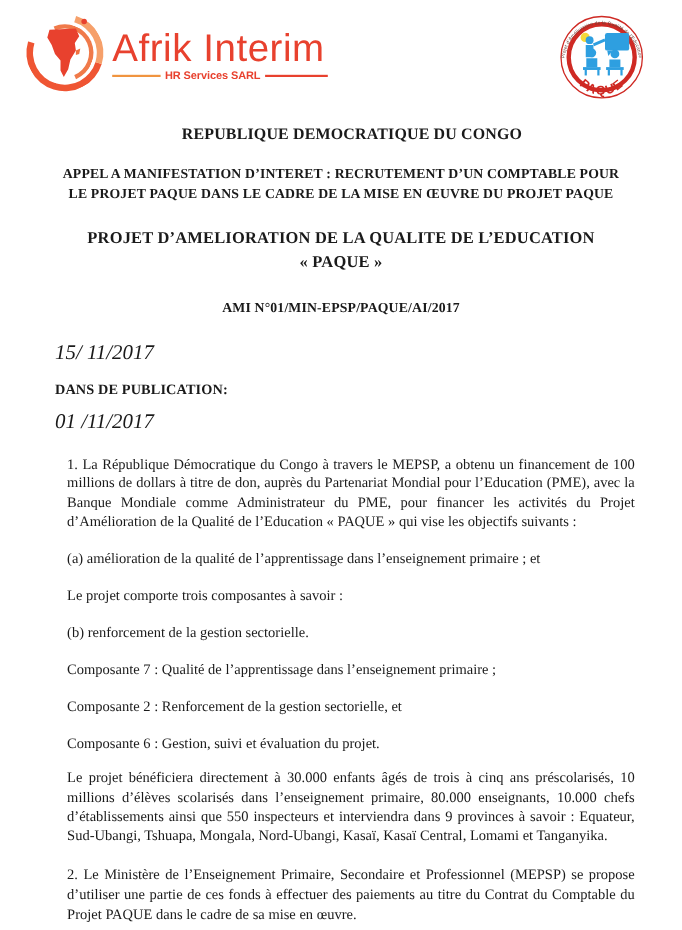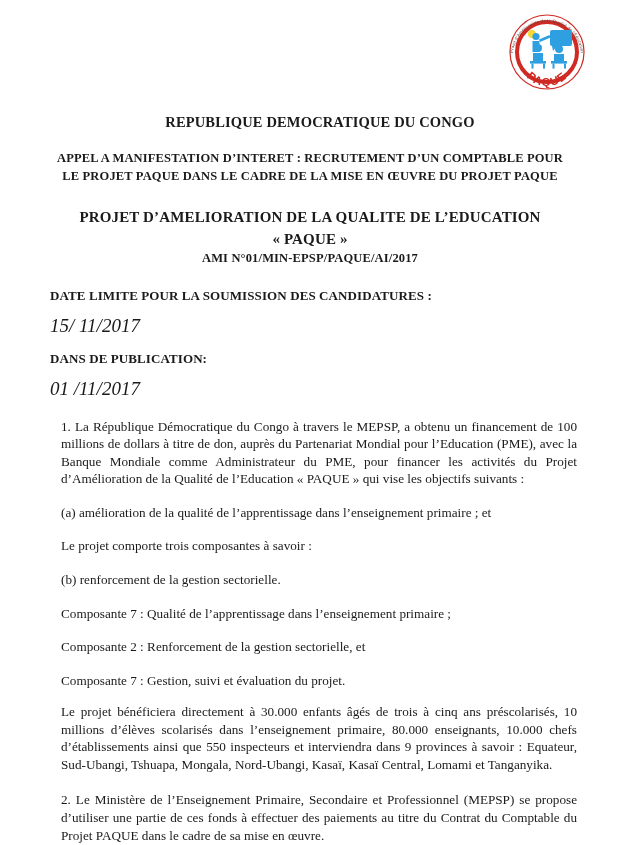--- a/index.html
+++ b/index.html
@@ -135,20 +135,21 @@
     line-height: 1.45;
   }
   .title-ami-block {
     font-size: 12.5px;
     margin-top: 18px;
     line-height: 1.45;
     padding: 0 28px;
   }
   .title-ref {
     font-size: 12.5px;
+    margin-top: 22px;
   }
 
   
   .body-wrap {
     padding: 0 32px 0 50px;
     margin-top: 22px;
   }
   .lbl {
     font-weight: bold;
     font-size: 13px;
@@ -173,20 +174,39 @@
   .sp-14 { margin-top: 14px !important; }
   .sp-16 { margin-top: 16px !important; }
 </style>
 </head>
 <body>
 
 <div class="page">
 
   <div class="header">
 
+    <div class="logo-afrik">
+      <div class="afrik-mark">
+        <div class="swoosh-outer"></div>
+        <div class="swoosh-inner"></div>
+        <svg class="africa" viewBox="0 0 40 48">
+          <path d="M6 3 L30 2 L33 9 L29 15 L30 22 L25 30 L23 39 L19 46 L16 40 L16 31 L11 25 L8 17 L4 10 Z" fill="#e8412e"></path>
+          <path d="M30 22 L34 20 L33 25 L30 26 Z" fill="#f0703f"></path>
+        </svg>
+        <div style="position:absolute;left:52px;top:6px;width:5px;height:5px;border-radius:50%;background:#e8412e;"></div>
+      </div>
+      <div class="afrik-wordmark">
+        <div class="afrik-name">Afrik Interim</div>
+        <div class="afrik-tagline">
+          <span class="rule-l"></span>
+          <span class="tag-text">HR Services SARL</span>
+          <span class="rule-r"></span>
+        </div>
+      </div>
+    </div>
 
     <div class="logo-paque">
       <svg viewBox="0 0 88 88" width="88" height="88">
         <defs>
           <path id="arcTop" d="M 10 48 A 34 34 0 0 1 78 48" fill="none"></path>
           <path id="arcBot" d="M 16 50 A 28 28 0 0 0 72 50" fill="none"></path>
         </defs>
         <circle cx="44" cy="44" r="37" fill="#ffffff" stroke="#cf2a24" stroke-width="1.2"></circle>
         <circle cx="44" cy="44" r="30" fill="#ffffff" stroke="#cf2a24" stroke-width="4"></circle>
 
@@ -231,38 +251,37 @@
 
   <div class="t-center title-project">
     <div>PROJET D’AMELIORATION DE LA QUALITE DE L’EDUCATION</div>
     <div>« PAQUE »</div>
   </div>
 
   <div class="t-center title-ref">AMI N°01/MIN-EPSP/PAQUE/AI/2017</div>
 
   <div class="body-wrap">
 
-    <div class="lbl">DATE LIMITE POUR LA SOUMISSION DES CANDIDATURES :</div>
     <div class="val">15/ 11/2017</div>
 
     <div class="lbl gap-lbl">DANS DE PUBLICATION:</div>
     <div class="val">01 /11/2017</div>
 
     <p class="para sp-18">1. La République Démocratique du Congo à travers le MEPSP, a obtenu un financement de 100 millions de dollars à titre de don, auprès du Partenariat Mondial pour l’Education (PME), avec la Banque Mondiale comme Administrateur du PME, pour financer les activités du Projet d’Amélioration de la Qualité de l’Education « PAQUE »  qui vise les objectifs suivants :</p>
 
     <p class="para nj sp-16">(a) amélioration de la qualité de l’apprentissage dans l’enseignement primaire ; et</p>
 
     <p class="para nj sp-16">Le projet comporte trois composantes à savoir :</p>
 
     <p class="para nj sp-16">(b) renforcement de la gestion sectorielle.</p>
 
     <p class="para nj sp-16">Composante 7 : Qualité de l’apprentissage dans l’enseignement primaire ;</p>
 
     <p class="para nj sp-16">Composante 2 : Renforcement de la gestion sectorielle, et</p>
 
-    <p class="para nj sp-16">Composante 7 : Gestion, suivi et évaluation du projet.</p>
+    <p class="para nj sp-16">Composante 6 : Gestion, suivi et évaluation du projet.</p>
 
     <p class="para sp-14">Le projet bénéficiera directement à 30.000 enfants âgés de trois à cinq ans préscolarisés, 10 millions d’élèves scolarisés dans l’enseignement primaire, 80.000 enseignants, 10.000 chefs d’établissements ainsi que 550 inspecteurs et interviendra dans 9 provinces à savoir : Equateur, Sud-Ubangi, Tshuapa, Mongala,   Nord-Ubangi, Kasaï, Kasaï Central, Lomami et Tanganyika.</p>
 
     <p class="para sp-18">2. Le Ministère de l’Enseignement Primaire, Secondaire et Professionnel (MEPSP) se propose d’utiliser une partie de ces fonds à effectuer des paiements au titre du Contrat du Comptable du Projet PAQUE dans le cadre de sa mise en œuvre.</p>
 
   </div>
 </div>
 
 </body></html>

